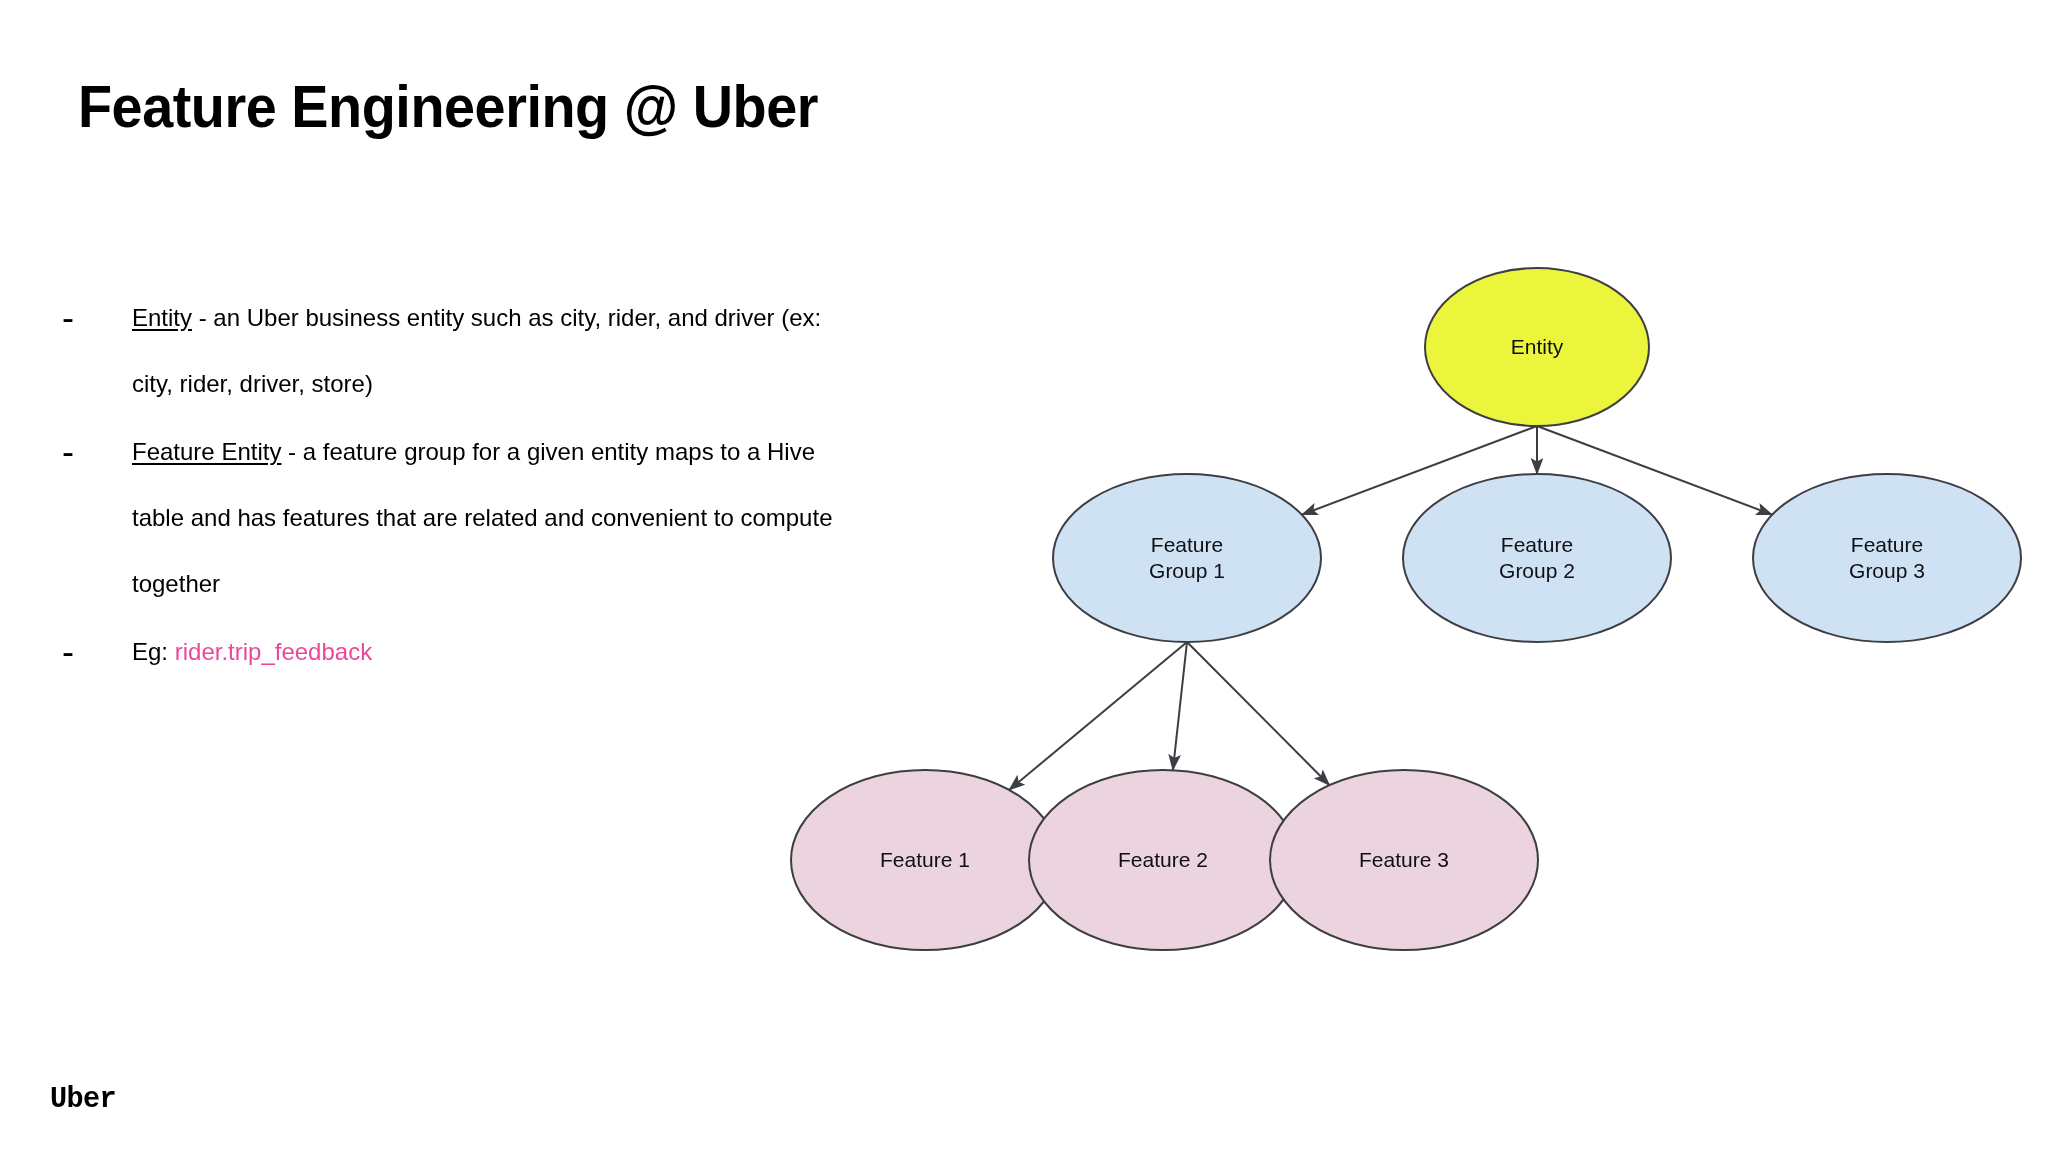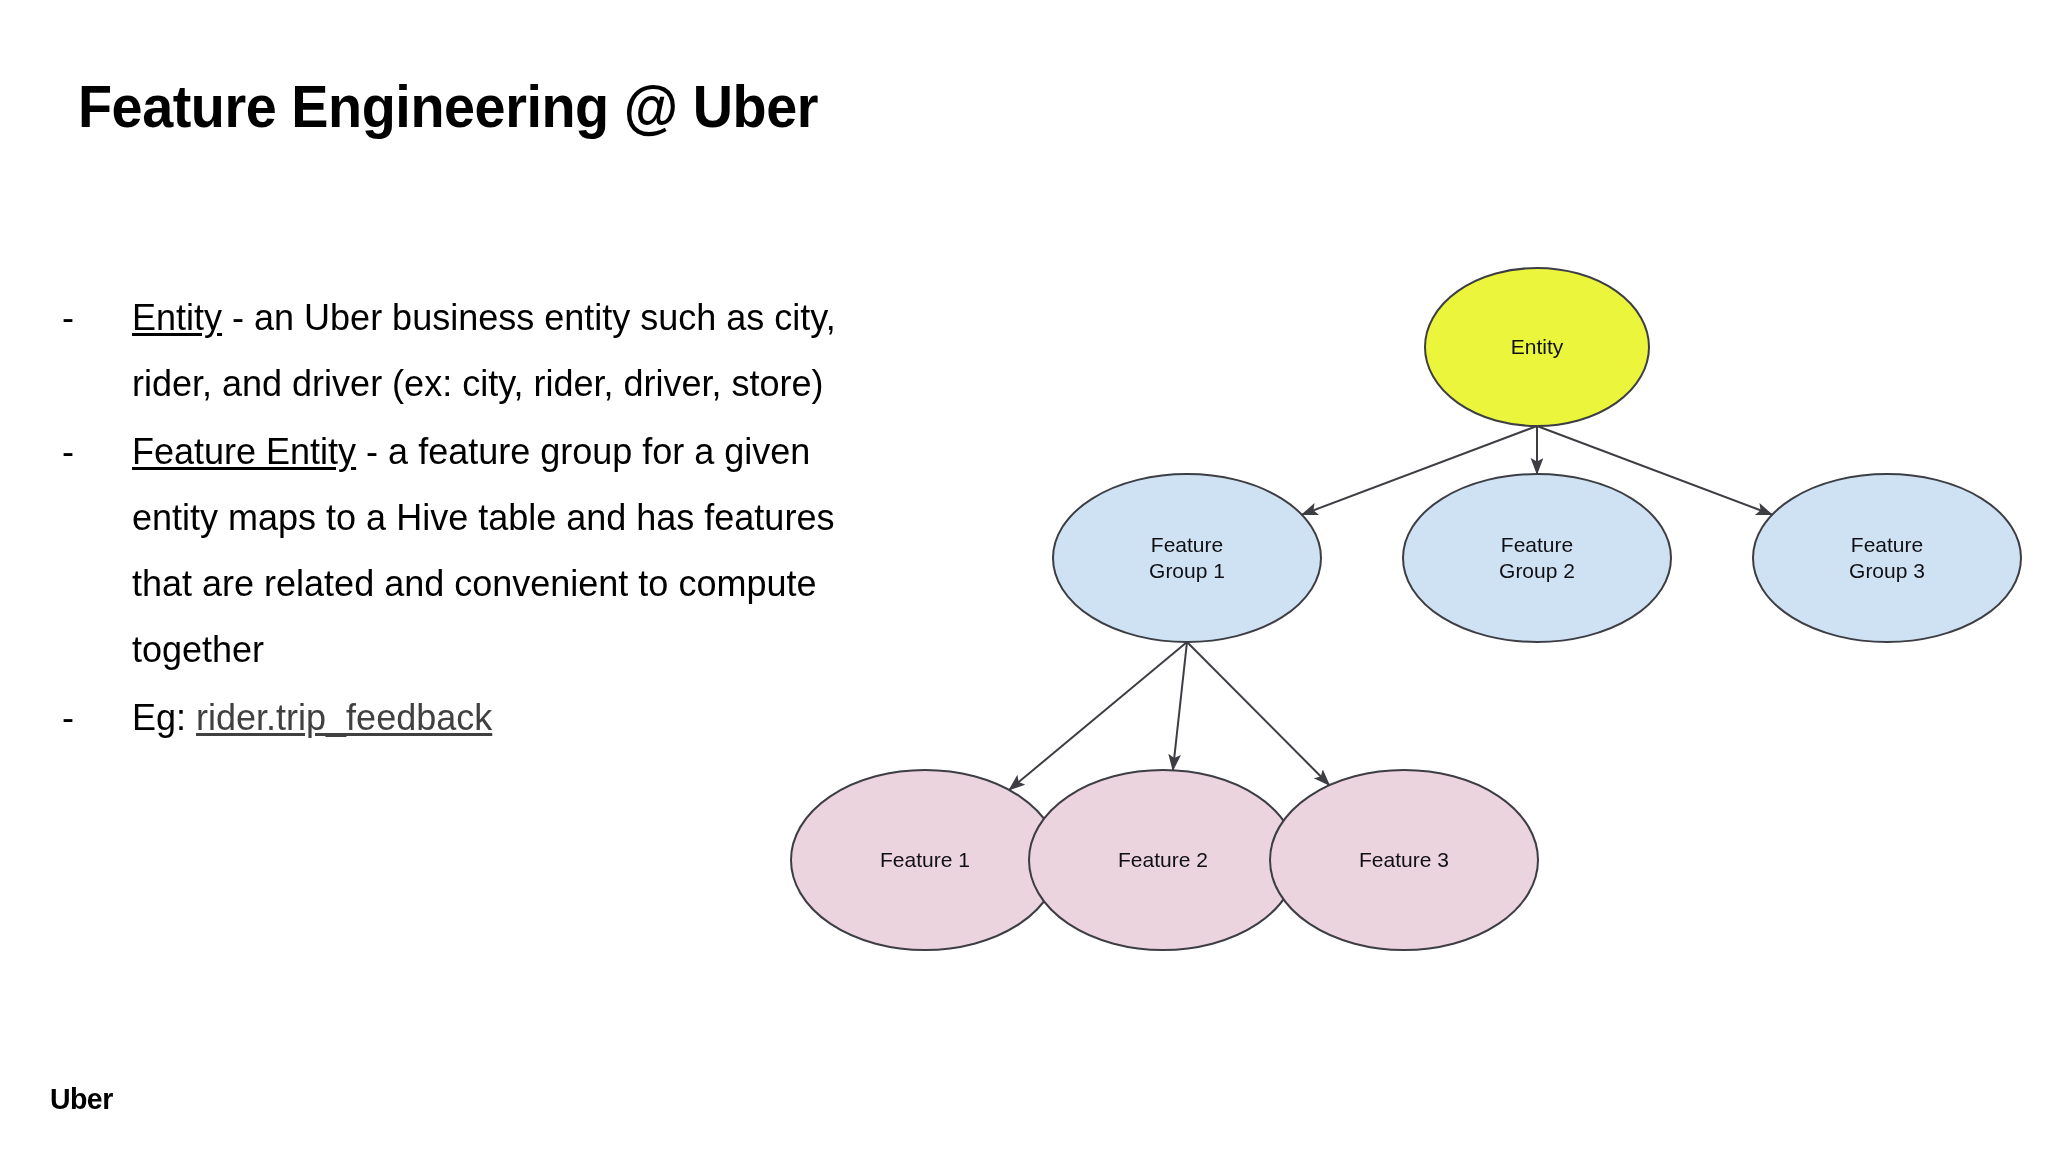--- a/index.html
+++ b/index.html
@@ -44,31 +44,30 @@
   }
   .bullet-marker {
     width: 70px;
     flex: 0 0 70px;
     font-size: 36px;
     line-height: 66px;
     color: #000000;
   }
   .bullet-body {
     flex: 1 1 auto;
-    font-size: 36px;
+    font-size: 24px;
     line-height: 66px;
     color: #000000;
   }
   .term {
     text-decoration: underline;
     text-underline-offset: 3px;
   }
   .link {
-    color: #404040;
-    text-decoration: underline;
+    color: #ec4899;
     text-underline-offset: 3px;
     cursor: pointer;
   }
 
   
   #diagram {
     position: absolute;
     left: 740px;
     top: 230px;
     width: 1308px;
@@ -84,20 +83,21 @@
   }
 
   
   #footer {
     position: absolute;
     left: 50px;
     bottom: 36px;
     display: flex;
     align-items: center;
     gap: 26px;
+    font-family: Liberation Mono, monospace;
   }
   #footer-logo {
     font-size: 30px;
     font-weight: bold;
     letter-spacing: -0.6px;
     color: #000000;
     transform: scaleX(0.95);
     transform-origin: left bottom;
   }
   #footer-text {

